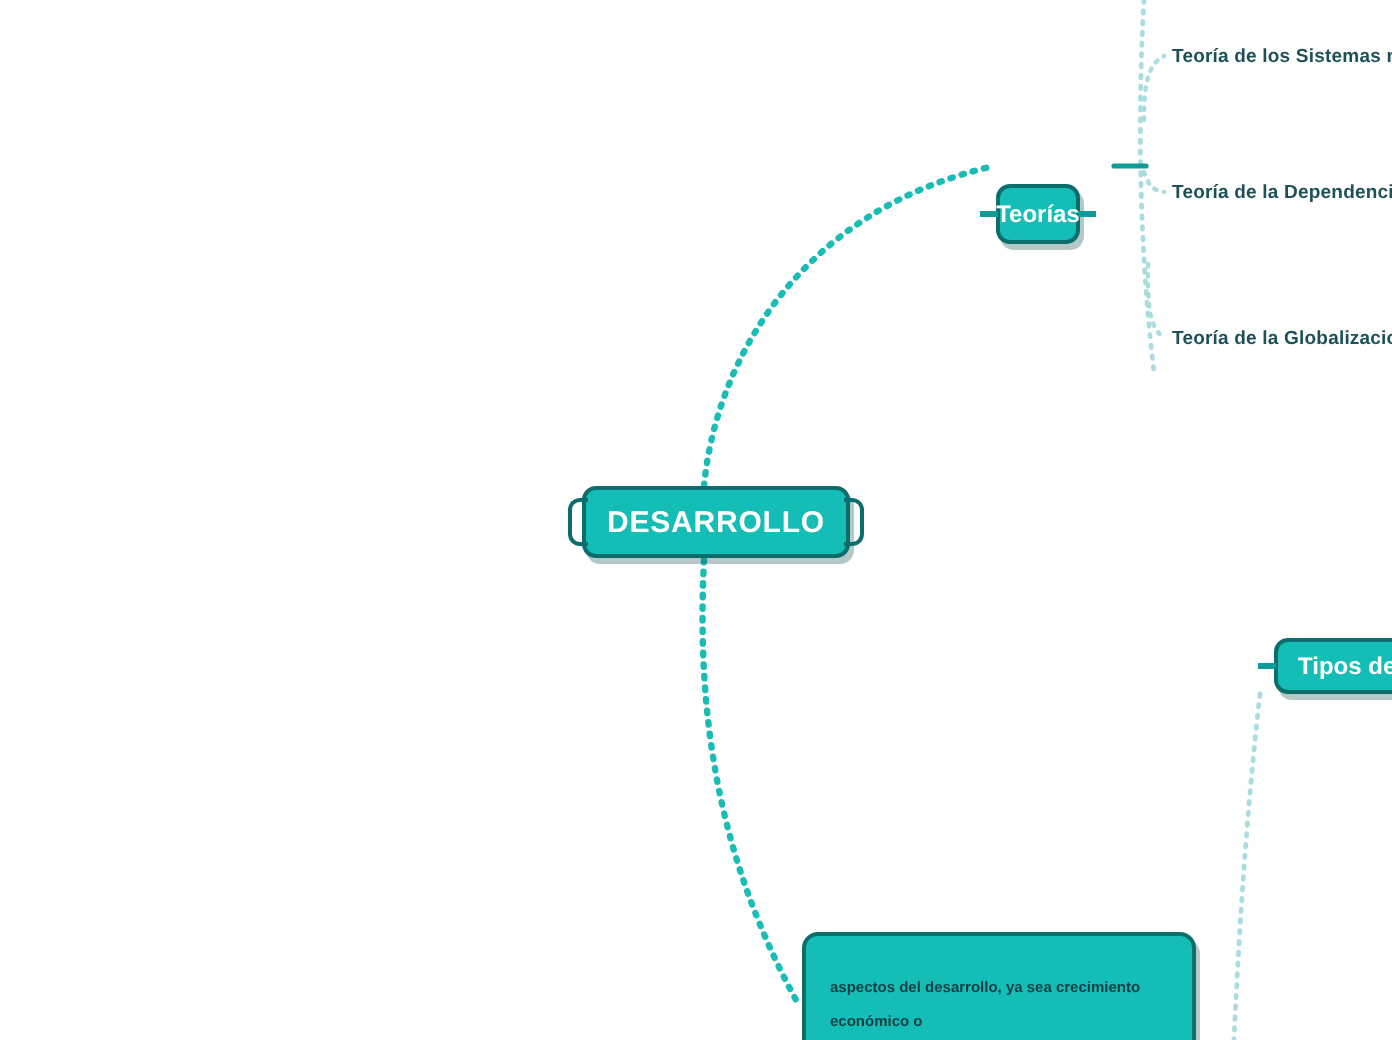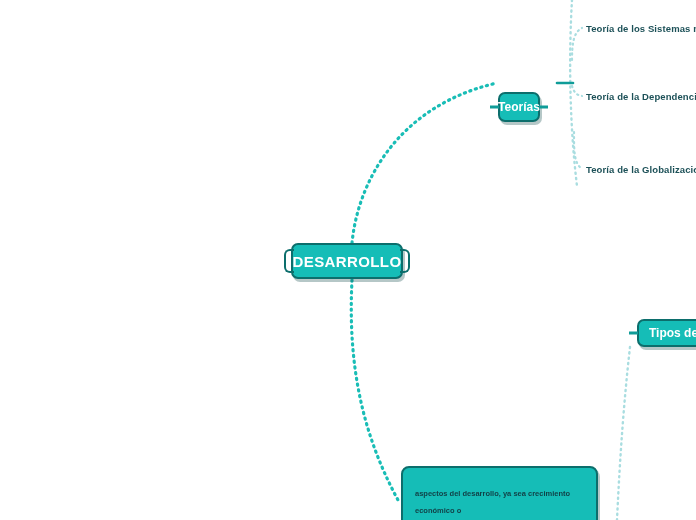--- a/index.html
+++ b/index.html
@@ -71,21 +71,21 @@
     right: -9px;
     border: 2px solid #0c6e6c;
     border-left: none;
     border-radius: 0 6px 6px 0;
   }
 
   
   #node-desarrollo {
     left: 291px;
     top: 243px;
-    width: 112px;
+    width: 134px;
     height: 36px;
     font-size: 15px;
     letter-spacing: 0.4px;
   }
   #node-teorias {
     left: 498px;
     top: 68px;
     width: 42px;
     height: 30px;
     font-size: 12px;

